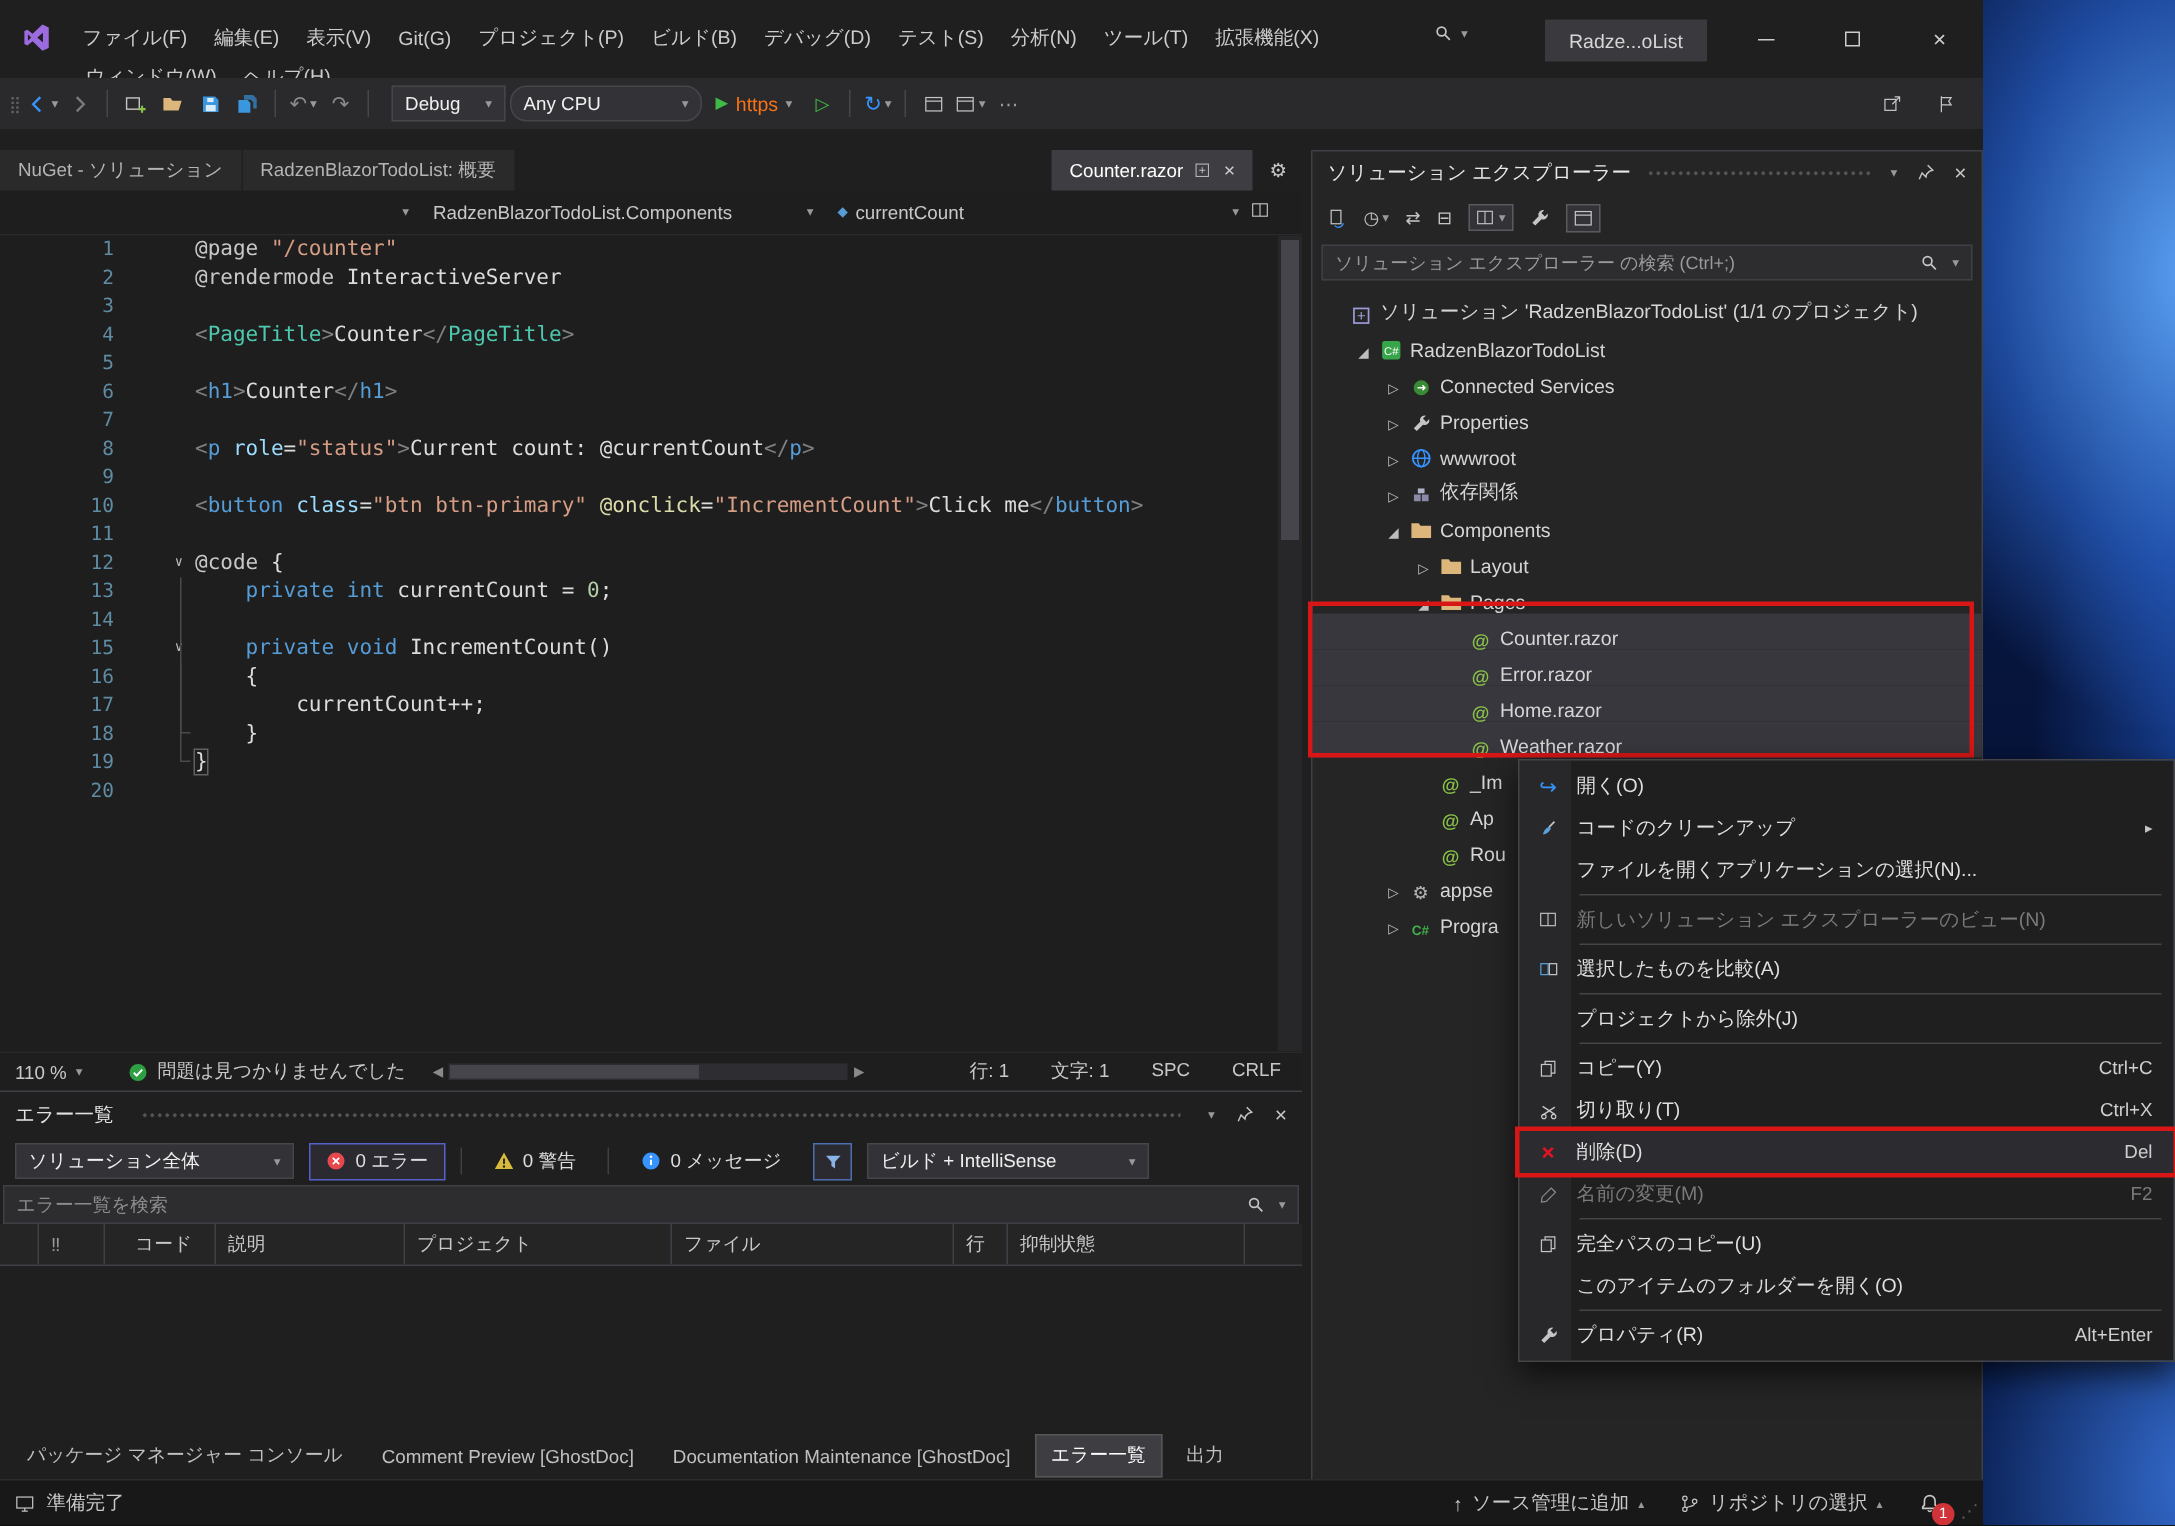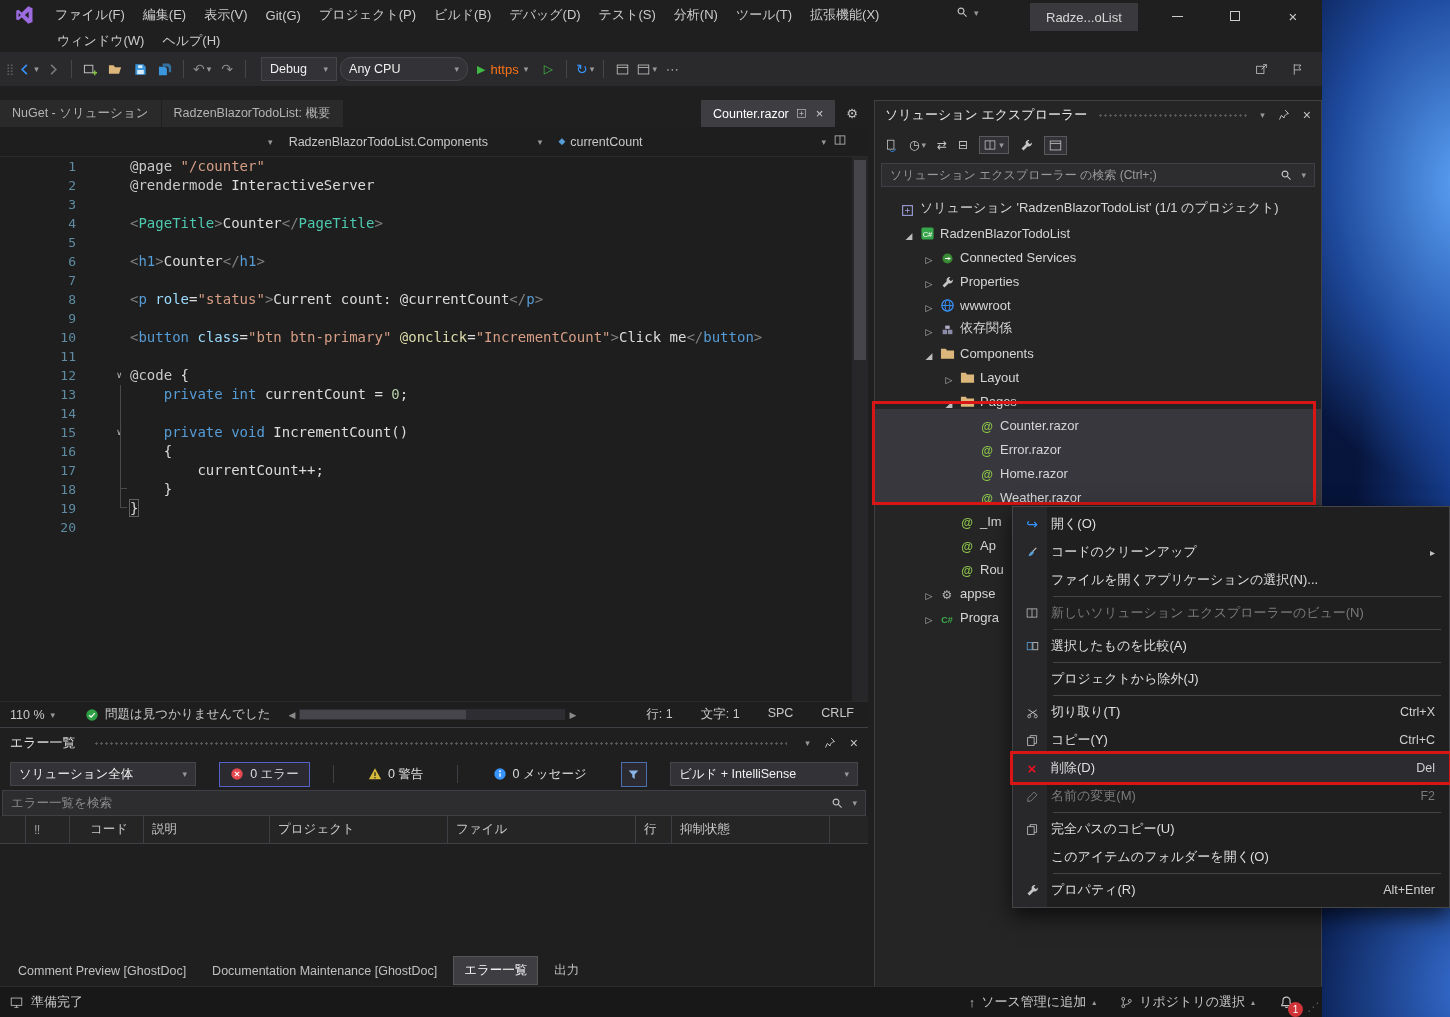--- a/index.html
+++ b/index.html
@@ -11,21 +11,21 @@
 
 .desktop{position:absolute;left:1322px;top:0;width:128px;height:1017px;z-index:1;
 background:
  radial-gradient(300px 430px at 112% 18%, rgba(96,170,255,.95), rgba(47,111,224,.55) 45%, rgba(10,30,80,0) 72%),
  radial-gradient(210px 520px at 140% 52%, rgba(35,95,210,.8), rgba(10,30,80,0) 70%),
  radial-gradient(240px 280px at 120% 97%, rgba(60,122,230,.9), rgba(10,30,80,0) 70%),
  linear-gradient(180deg,#0a1e50,#061338 55%,#0a2054);}
 
 .vs{position:absolute;left:0;top:0;width:1322px;height:1017px;background:#1f1f1f;z-index:2;}
 
-.titlebar{position:absolute;left:0;top:0;width:100%;height:52px;background:#1f1f1f;font-size:13px;}
+.titlebar{position:absolute;left:0;top:10px;width:100%;height:52px;background:#1f1f1f;font-size:13px;}
 .tb-row1{display:flex;align-items:center;height:30px;position:relative;}
 .logo{width:30px;margin:0 6px 0 10px;}
 .menus{display:flex;align-items:center;}
 .menu-item{padding:5px 9px;color:#cccccc;white-space:nowrap;}
 .tb-row2{display:flex;align-items:center;height:22px;padding-left:48px;}
 .search-ctl{position:absolute;left:948px;top:2px;display:flex;align-items:center;gap:5px;padding:4px 8px;}
 .title-chip{position:absolute;left:1030px;top:3px;height:28px;display:flex;align-items:center;background:#3a3a3e;color:#d6d6d6;padding:0 16px;font-size:13px;}
 .win-btns{position:absolute;right:0;top:0;display:flex;}
 .wbtn{width:58px;height:32px;display:flex;align-items:center;justify-content:center;color:#ccc;font-size:15px;}
 .glyph-min{width:11px;border-top:1px solid #ccc;}
@@ -74,21 +74,21 @@
 .hscroll{display:flex;align-items:center;gap:4px;margin-left:18px;}
 .htrack{width:266px;height:11px;background:#2e2e32;position:relative;}
 .hthumb{position:absolute;left:1px;top:1px;bottom:1px;width:166px;background:#45454b;}
 .scrollarrow{color:#8a8a8a;font-size:9px;}
 .doc-pos{margin-left:auto;display:flex;gap:28px;padding-right:4px;}
 
 .error-panel{position:absolute;left:0;top:727px;width:868px;height:228px;background:#1f1f1f;border-top:1px solid #3f3f46;font-size:12.5px;}
 .ep-header{height:30px;display:flex;align-items:center;padding:0 10px;color:#e2e2e2;font-size:13px;gap:10px;}
 .dots{flex:1;height:5px;margin:0 8px;background-image:radial-gradient(#565656 1px,transparent 1.3px);background-size:5px 5px;}
 .ep-hicons{display:flex;align-items:center;gap:14px;color:#c5c5c5;}
-.ep-filters{height:32px;display:flex;align-items:center;gap:10px;padding:0 10px;justify-content:space-between;}
+.ep-filters{height:32px;display:flex;align-items:center;gap:10px;padding:0 10px;}
 .tgl{display:flex;align-items:center;gap:6px;height:25px;padding:0 10px;color:#dddddd;border:1px solid transparent;}
 .tgl.active{border-color:#5560c8;background:#2a2a30;}
 .fsep{width:1px;height:18px;background:#3f3f46;}
 .iconbtn{width:26px;height:25px;display:flex;align-items:center;justify-content:center;border:1px solid #4b6eaf;background:#2a2a30;}
 .ep-search{height:26px;display:flex;align-items:center;background:#2d2d30;border:1px solid #3f3f46;margin:0 2px;padding:0 8px;gap:8px;}
 .ep-search input{flex:1;background:transparent;border:none;outline:none;color:#cccccc;font-size:12.5px;font-family:inherit;}
 .ep-search input::placeholder{color:#8c8c8c;}
 .ep-thead{height:28px;display:flex;align-items:stretch;background:#252526;border-bottom:1px solid #3f3f46;color:#c8c8c8;}
 .th{display:flex;align-items:center;padding:0 8px;border-right:1px solid #3f3f46;flex:none;overflow:hidden;white-space:nowrap;}
 .ep-body{height:115px;background:#1f1f1f;}
@@ -508,20 +508,21 @@
           <span class="th" style="width: 178px;">プロジェクト</span>
           <span class="th" style="width: 188px;">ファイル</span>
           <span class="th" style="width: 36px;">行</span>
           <span class="th" style="width: 158px;">抑制状態</span>
           <span class="th" style="flex: 1 1 0%; border-right: none;"></span>
         </div>
       <div class="ep-body"></div>
     </div>
 
     <div class="panel-tabs" id="ptabs">
+        <div class="ptab">パッケージ マネージャー コンソール</div>
         <div class="ptab">Comment Preview [GhostDoc]</div>
         <div class="ptab">Documentation Maintenance [GhostDoc]</div>
         <div class="ptab active">エラー一覧</div>
         <div class="ptab">出力</div>
       </div>
 
     <div class="statusbar">
       <div class="sb-left">
         <span class="ic">
             <svg width="13" height="13" viewBox="0 0 16 16" xmlns="http://www.w3.org/2000/svg">
@@ -836,37 +837,37 @@
       <div class="cm-sep"></div>
       <div class="cm-item">
         <span class="cm-icon"></span>
         <span class="cm-label">プロジェクトから除外(J)</span>
         <span class="cm-right"></span>
       </div>
       <div class="cm-sep"></div>
       <div class="cm-item">
         <span class="cm-icon">
           <svg width="13" height="13" viewBox="0 0 16 16" xmlns="http://www.w3.org/2000/svg">
+            <rect x="2" y="4.5" width="8" height="9.5" fill="none" stroke="#c5c5c5"></rect>
+            <path d="M5 4.5V2h8v9.5h-3" fill="none" stroke="#c5c5c5"></path>
+          </svg>
+        </span>
+        <span class="cm-label">コピー(Y)</span>
+        <span class="cm-right">Ctrl+C</span>
+      </div>
+      <div class="cm-item">
+        <span class="cm-icon">
+          <svg width="13" height="13" viewBox="0 0 16 16" xmlns="http://www.w3.org/2000/svg">
             <path d="M3 4.5 13 11M13 5 3 11.5" stroke="#c5c5c5" stroke-width="1.2"></path>
             <circle cx="4" cy="12.7" r="1.8" fill="none" stroke="#c5c5c5"></circle>
             <circle cx="12" cy="12.7" r="1.8" fill="none" stroke="#c5c5c5"></circle>
           </svg>
         </span>
         <span class="cm-label">切り取り(T)</span>
         <span class="cm-right">Ctrl+X</span>
-      </div>
-      <div class="cm-item">
-        <span class="cm-icon">
-          <svg width="13" height="13" viewBox="0 0 16 16" xmlns="http://www.w3.org/2000/svg">
-            <rect x="2" y="4.5" width="8" height="9.5" fill="none" stroke="#c5c5c5"></rect>
-            <path d="M5 4.5V2h8v9.5h-3" fill="none" stroke="#c5c5c5"></path>
-          </svg>
-        </span>
-        <span class="cm-label">コピー(Y)</span>
-        <span class="cm-right">Ctrl+C</span>
       </div>
       <div class="cm-item red">
         <span class="cm-icon">
           <span class="tx" style="color:#e81123;font-weight:700;font-size:15px">×</span>
         </span>
         <span class="cm-label">削除(D)</span>
         <span class="cm-right">Del</span>
       </div>
       <div class="cm-item disabled">
         <span class="cm-icon">

